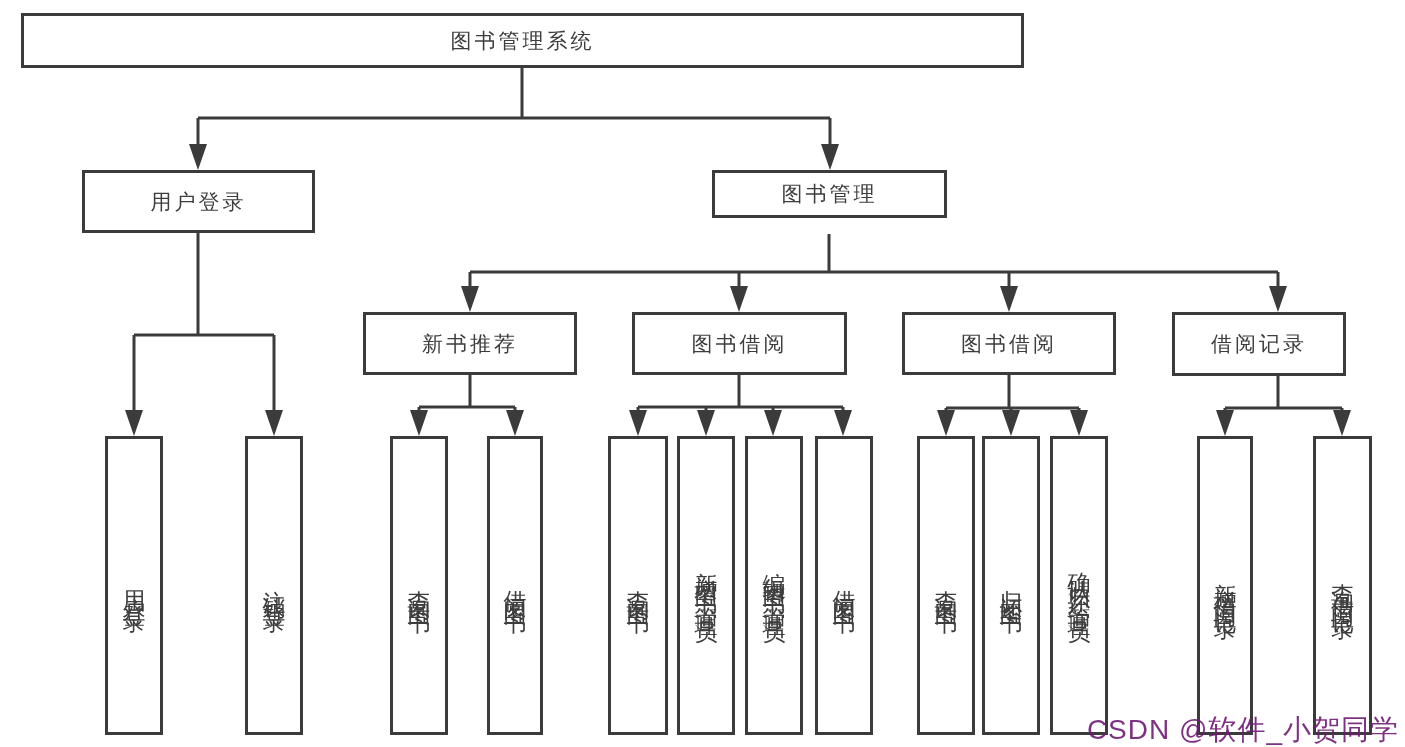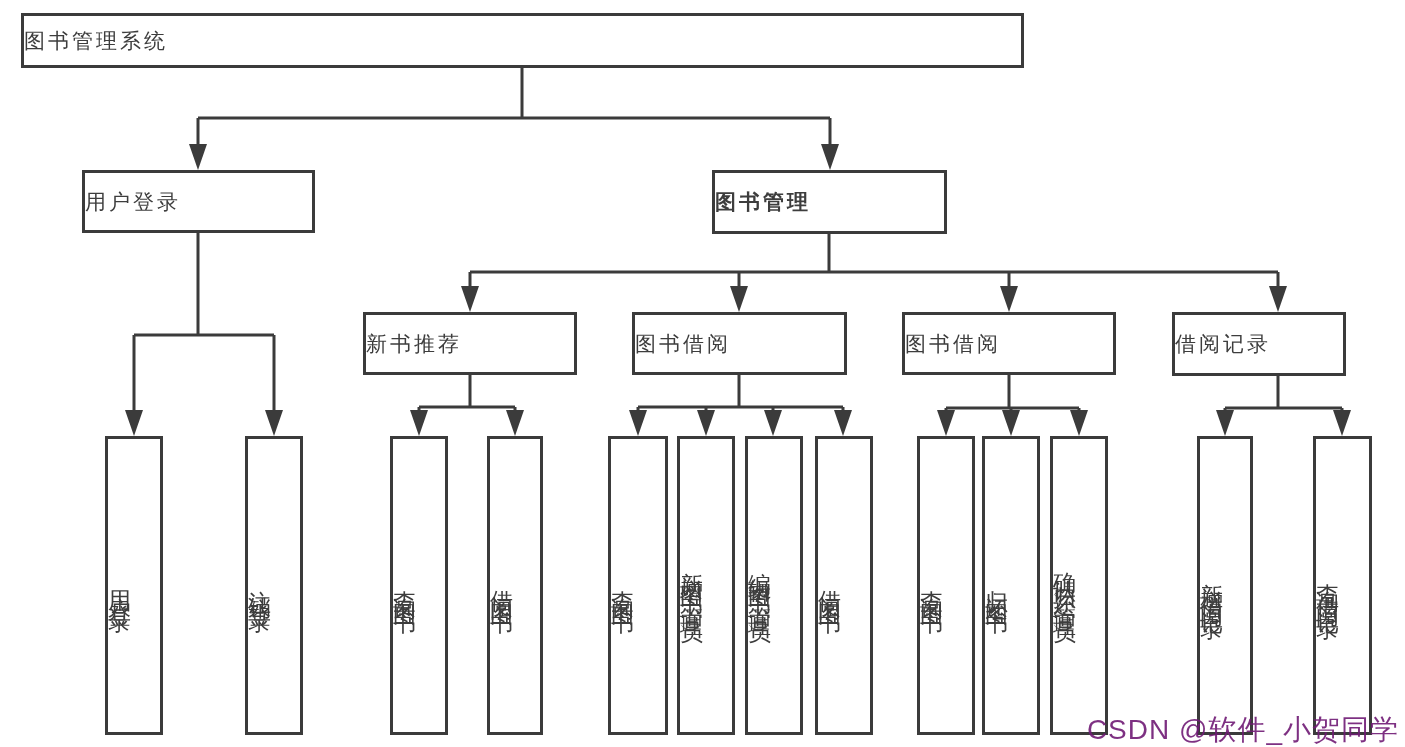--- a/index.html
+++ b/index.html
@@ -4,33 +4,33 @@
 <style>
   html,body{margin:0;padding:0;background:#ffffff;}
   .stage{
     position:relative;width:1405px;height:747px;background:#ffffff;
     font-family:"Liberation Sans","DejaVu Sans",sans-serif;overflow:hidden;
   }
   svg.connectors{position:absolute;left:0;top:0;width:1405px;height:747px;}
   .node{
     position:absolute;box-sizing:border-box;background:#ffffff;
     border:3px solid #3b3b3b;color:#3d3d3d;
-    display:flex;align-items:center;justify-content:flex-start;text-align:center;
+    display:flex;align-items:center;justify-content:center;text-align:center;
   }
   .node .lbl{display:block;}
   .h .lbl{font-size:21px;letter-spacing:3px;white-space:nowrap;}
   .leaf{top:436px;height:299px;}
   .leaf .lbl{
     writing-mode:vertical-rl;text-orientation:mixed;
     font-size:23px;letter-spacing:7px;line-height:1;
   }
   
   #root{left:21px;top:13px;width:1003px;height:55px;}
   #user-login{left:82px;top:170px;width:233px;height:63px;}
-  #book-mgmt{left:712px;top:170px;width:235px;height:64px;font-weight:bold;}
+  #book-mgmt{left:712px;top:170px;width:235px;height:48px;}
   #new-book-rec{left:363px;top:312px;width:214px;height:63px;}
   #book-borrow{left:632px;top:312px;width:215px;height:63px;}
   #current-borrow{left:902px;top:312px;width:214px;height:63px;}
   #borrow-record{left:1172px;top:312px;width:174px;height:64px;}
   #lf1{left:105px;width:58px;}
   #lf2{left:245px;width:58px;}
   #lf3{left:390px;width:58px;}
   #lf4{left:487px;width:56px;}
   #lf5{left:608px;width:60px;}
   #lf6{left:677px;width:58px;}

